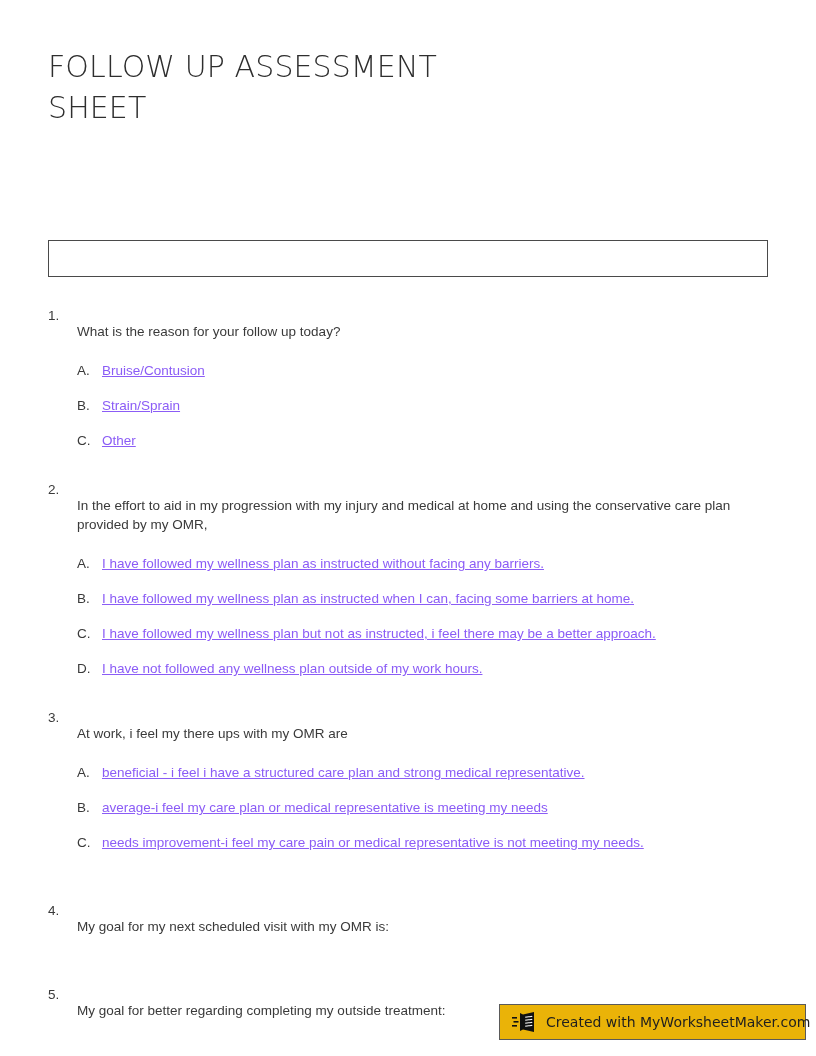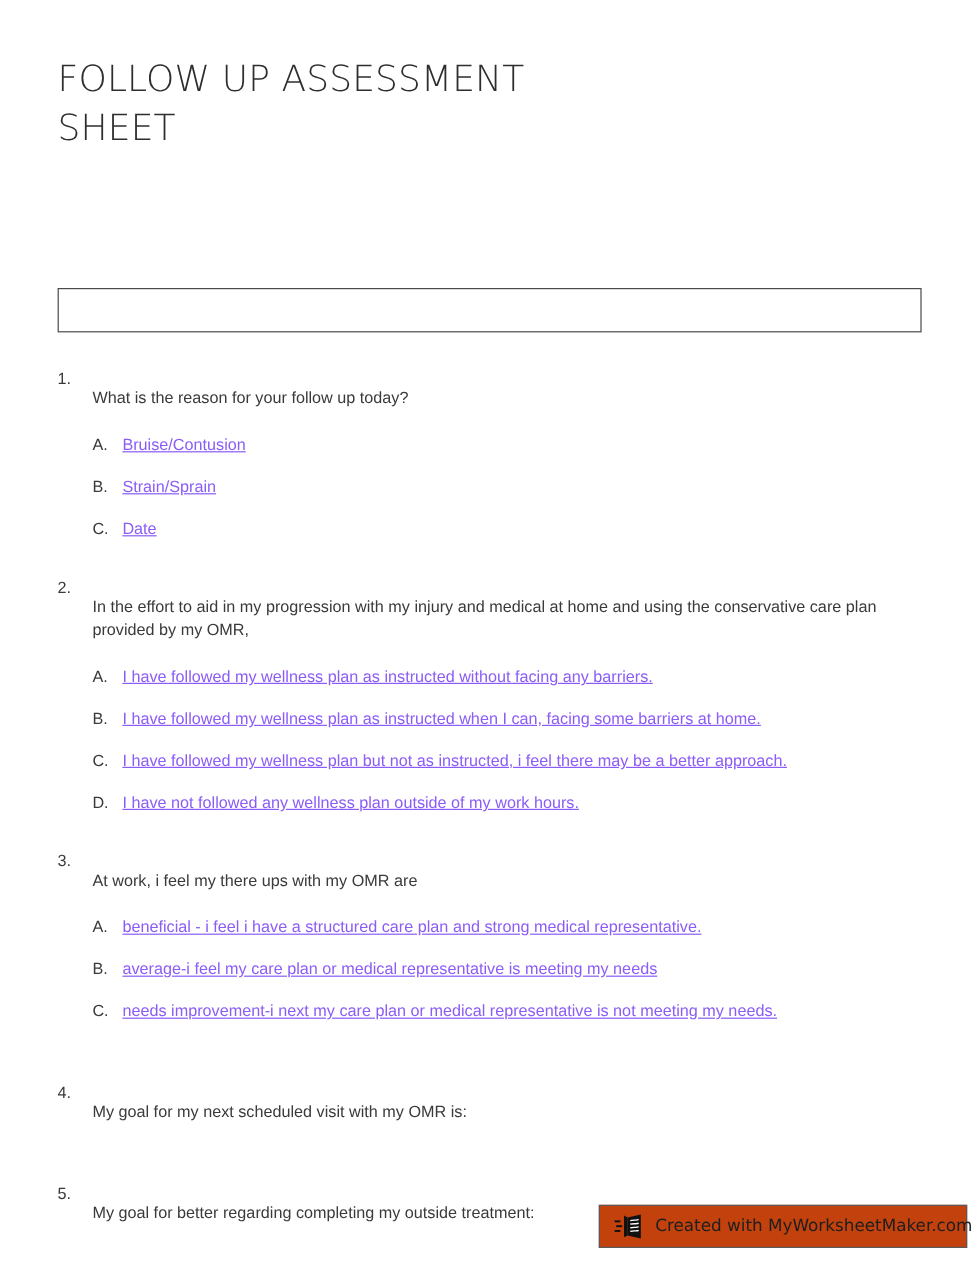--- a/index.html
+++ b/index.html
@@ -154,21 +154,21 @@
 
   
   .footer-badge {
     position: absolute;
     left: 499px;
     top: 1004px;
     width: 307px;
     height: 36px;
     border: 1.2px solid #5a5a5a;
     box-sizing: border-box;
-    background: #c2410c;
+    background: #eab308;
     display: flex;
     align-items: center;
     padding-left: 12px;
   }
 
   .badge-icon {
     width: 26px;
     height: 24px;
     flex: 0 0 26px;
     margin-right: 8px;
@@ -206,21 +206,21 @@
         <div class="option">
           <span class="o-letter">A.</span>
           <span class="o-text">Bruise/Contusion</span>
         </div>
         <div class="option">
           <span class="o-letter">B.</span>
           <span class="o-text">Strain/Sprain</span>
         </div>
         <div class="option">
           <span class="o-letter">C.</span>
-          <span class="o-text">Date</span>
+          <span class="o-text">Other</span>
         </div>
       </div>
     </div>
 
     <div class="gap-large"></div>
 
     <div class="q-block">
       <div class="question">
         <span class="q-num">2.</span>
         <span class="q-text">In the effort to aid in my progression with my injury and medical at home and using the conservative care plan provided by my OMR,</span>
@@ -256,21 +256,21 @@
         <div class="option">
           <span class="o-letter">A.</span>
           <span class="o-text">beneficial - i feel i have a structured care plan and strong medical representative.</span>
         </div>
         <div class="option">
           <span class="o-letter">B.</span>
           <span class="o-text">average-i feel my care plan or medical representative is meeting my needs</span>
         </div>
         <div class="option">
           <span class="o-letter">C.</span>
-          <span class="o-text">needs improvement-i next my care plan or medical representative is not meeting my needs.</span>
+          <span class="o-text">needs improvement-i feel my care pain or medical representative is not meeting my needs.</span>
         </div>
       </div>
     </div>
 
     <div class="gap-plain"></div>
 
     <div class="q-block">
       <div class="question">
         <span class="q-num">4.</span>
         <span class="q-text">My goal for my next scheduled visit with my OMR is:</span>

